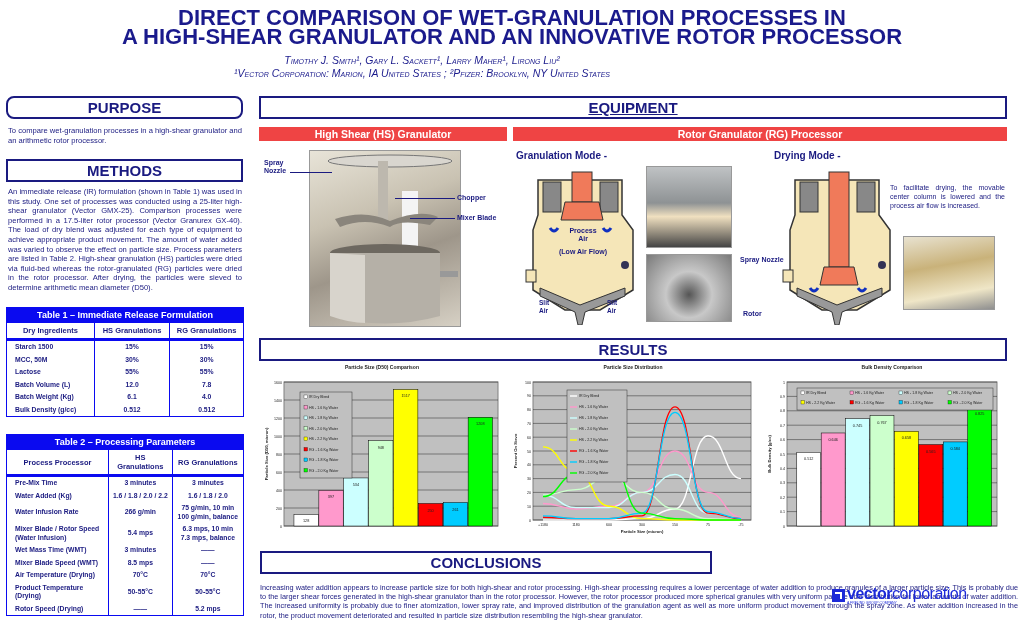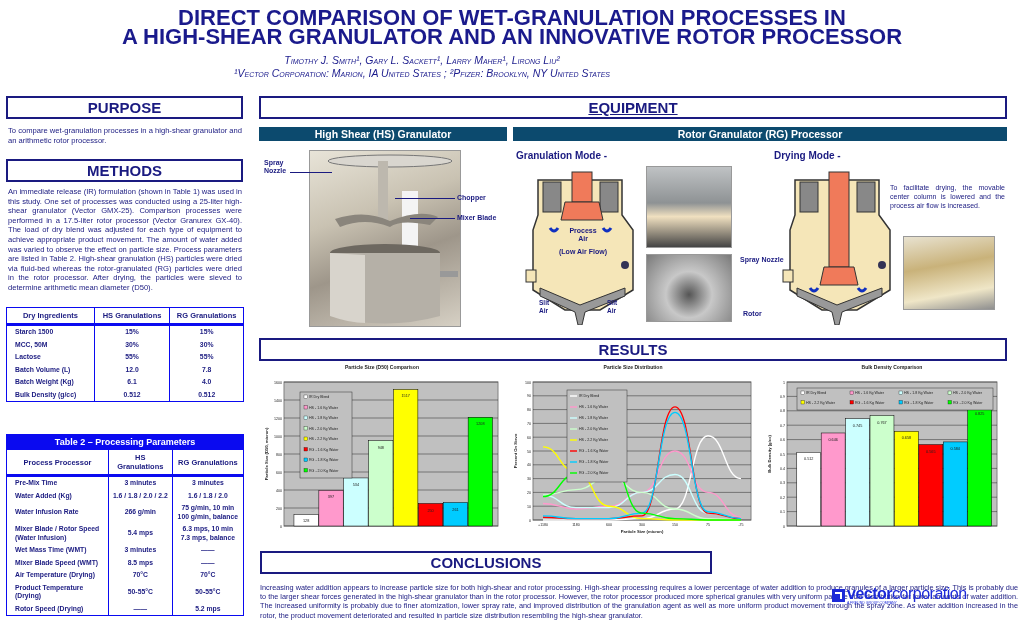--- a/index.html
+++ b/index.html
@@ -23,21 +23,21 @@
   .sec-head {
     border: 2px solid #1a1a80;
     background: #fff;
     text-align: center; font-weight: bold; color: #1a1a80;
     font-size: 15px; line-height: 20px;
   }
   .body-text {
     font-size: 7.6px; line-height: 9.6px; color: #1a1a80; text-align: justify;
   }
   .blue-bar {
-    background: #0c4a6e; color: #fff; font-weight: bold; text-align: center;
+    background: #ef4444; color: #fff; font-weight: bold; text-align: center;
     font-size: 10.5px; line-height: 14px;
   }
   table.tbl {
     border-collapse: collapse; width: 100%;
     font-size: 6.8px; color: #1a1a80;
   }
   .tbl-wrap { border: 1.5px solid #0a0af0; background: #fff; }
   .tbl-title { background: #0a0af0; color: #fff; font-weight: bold; text-align: center; font-size: 9px; line-height: 15px; }
   table.tbl th { font-weight: bold; font-size: 7.5px; line-height: 9px; padding: 3px 2px; border-right: 1px solid #0a0af0; border-bottom: 3px solid #0a0af0; }
   table.tbl th:last-child { border-right: none; }
@@ -53,27 +53,28 @@
   .logo-text { font-size: 16px; color: #1c2ad8; font-weight: bold; letter-spacing: -0.5px; }
 </style>
 </head>
 <body>
 
 <div class="abs title" style="top:8px;">DIRECT COMPARISON OF WET-GRANULATION PROCESSES IN</div>
 <div class="abs title" style="top:27px;">A HIGH-SHEAR GRANULATOR AND AN INNOVATIVE ROTOR PROCESSOR</div>
 <div class="abs authors" style="top:54px;">Timothy J. Smith¹, Gary L. Sackett¹, Larry Maher¹, Lirong Liu²</div>
 <div class="abs authors" style="top:67px;">¹Vector Corporation: Marion, IA United States ; ²Pfizer: Brooklyn, NY United States</div>
 
-<div class="abs sec-head" style="left:6px; top:96px; width:237px; height:23px;">PURPOSE</div>
+<div class="abs sec-head" style="left:6px; top:96px; width:237px; height:23px;border-radius:8px;">PURPOSE</div>
 <div class="abs body-text" style="left:8px; top:126px; width:234px;">To compare wet-granulation processes in a high-shear granulator and an arithmetic rotor processor.</div>
 
 <div class="abs sec-head" style="left:6px; top:159px; width:237px; height:23px;">METHODS</div>
 <div class="abs body-text" style="left:8px; top:187px; width:234px;">An immediate release (IR) formulation (shown in Table 1) was used in this study. One set of processes was conducted using a 25-liter high-shear granulator (Vector GMX-25). Comparison processes were performed in a 17.5-liter rotor processor (Vector Granurex GX-40). The load of dry blend was adjusted for each type of equipment to achieve appropriate product movement. The amount of water added was varied to observe the effect on particle size. Process parameters are listed in Table 2. High-shear granulation (HS) particles were dried via fluid-bed whereas the rotor-granulated (RG) particles were dried in the rotor processor. After drying, the particles were sieved to determine arithmetic mean diameter (D50).</div>
 
 <div class="abs tbl-wrap" style="left:6px; top:307px; width:238px;">
+  <div class="tbl-title">Table 1 – Immediate Release Formulation</div>
   <table class="tbl">
     <thead>
       <tr>
         <th style="width:37%">Dry Ingredients</th>
         <th style="width:32%">HS Granulations</th>
         <th>RG Granulations</th>
       </tr>
     </thead>
     <tbody id="t1body">
         <tr>

